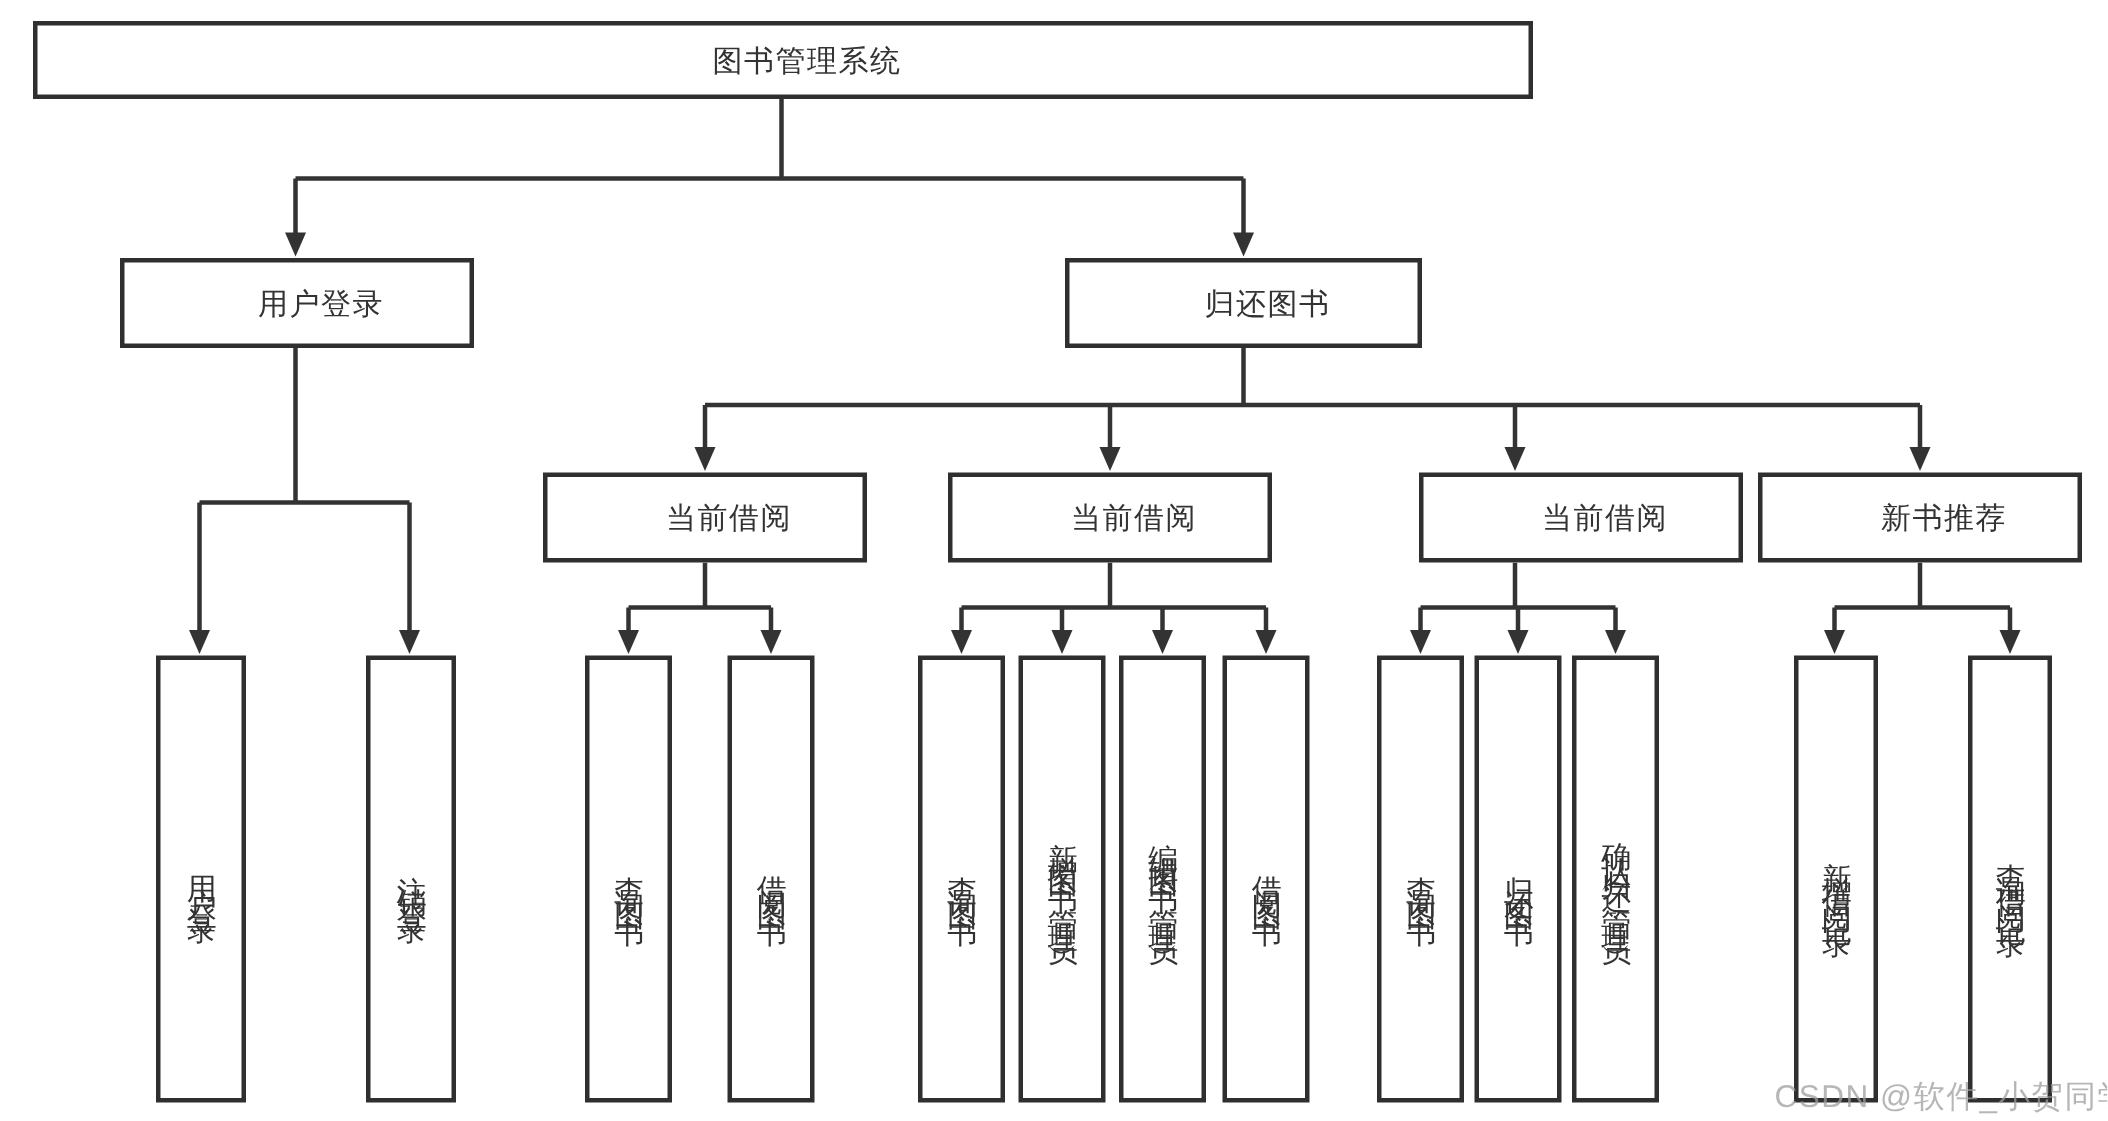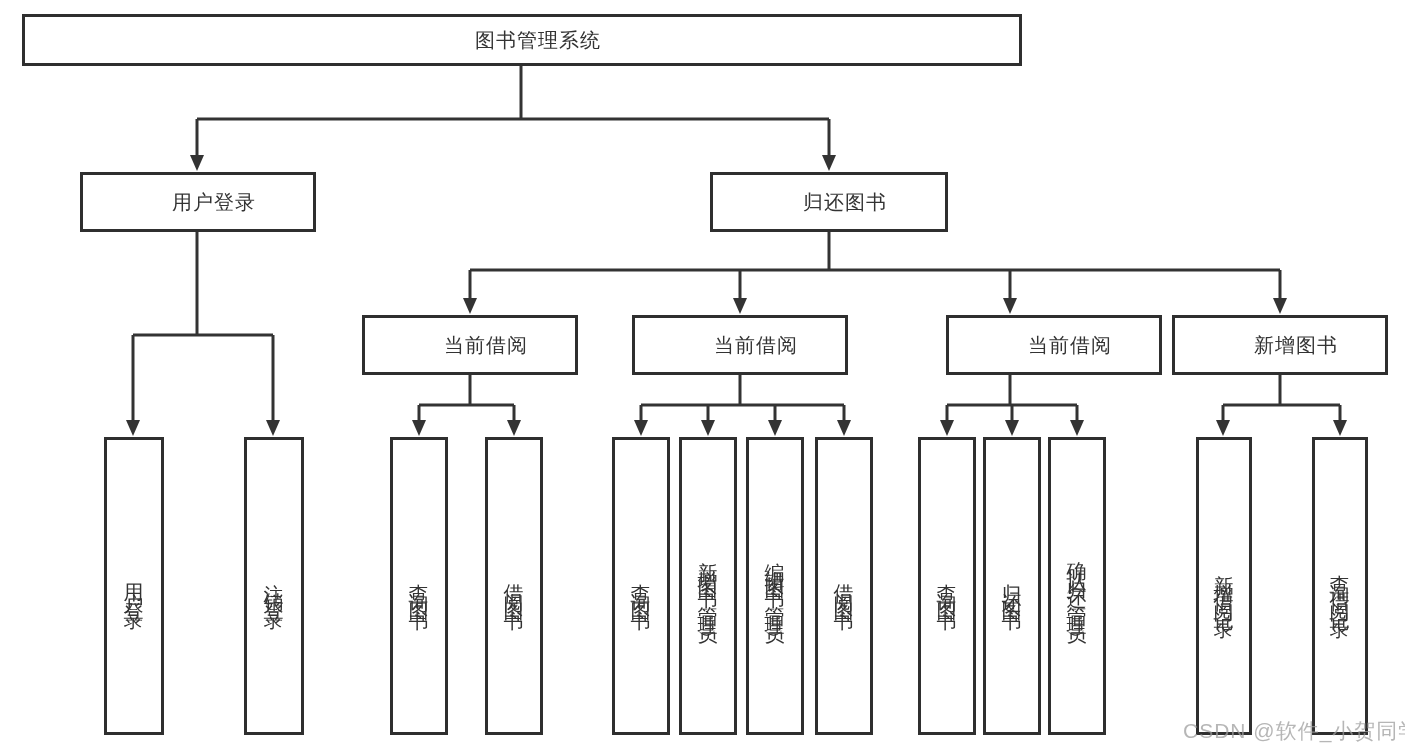--- a/index.html
+++ b/index.html
@@ -147,21 +147,21 @@
   <div class="node node-h" style="left:362px; top:315px; width:216px; height:60px;">
     <span>当前借阅</span>
   </div>
   <div class="node node-h" style="left:632px; top:315px; width:216px; height:60px;">
     <span>当前借阅</span>
   </div>
   <div class="node node-h" style="left:902px; top:315px; width:216px; height:60px;margin-left:44px;">
     <span>当前借阅</span>
   </div>
   <div class="node node-h" style="left:1172px; top:315px; width:216px; height:60px;">
-    <span>新增图书</span>
+    <span>新书推荐</span>
   </div>
 
   <div class="node node-v" style="left:104px; top:437px; width:60px; height:298px;">
     <span class="vtext">用户登录</span>
   </div>
   <div class="node node-v" style="left:244px; top:437px; width:60px; height:298px;">
     <span class="vtext">注销登录</span>
   </div>
 
   <div class="node node-v" style="left:390px; top:437px; width:58px; height:298px;">

